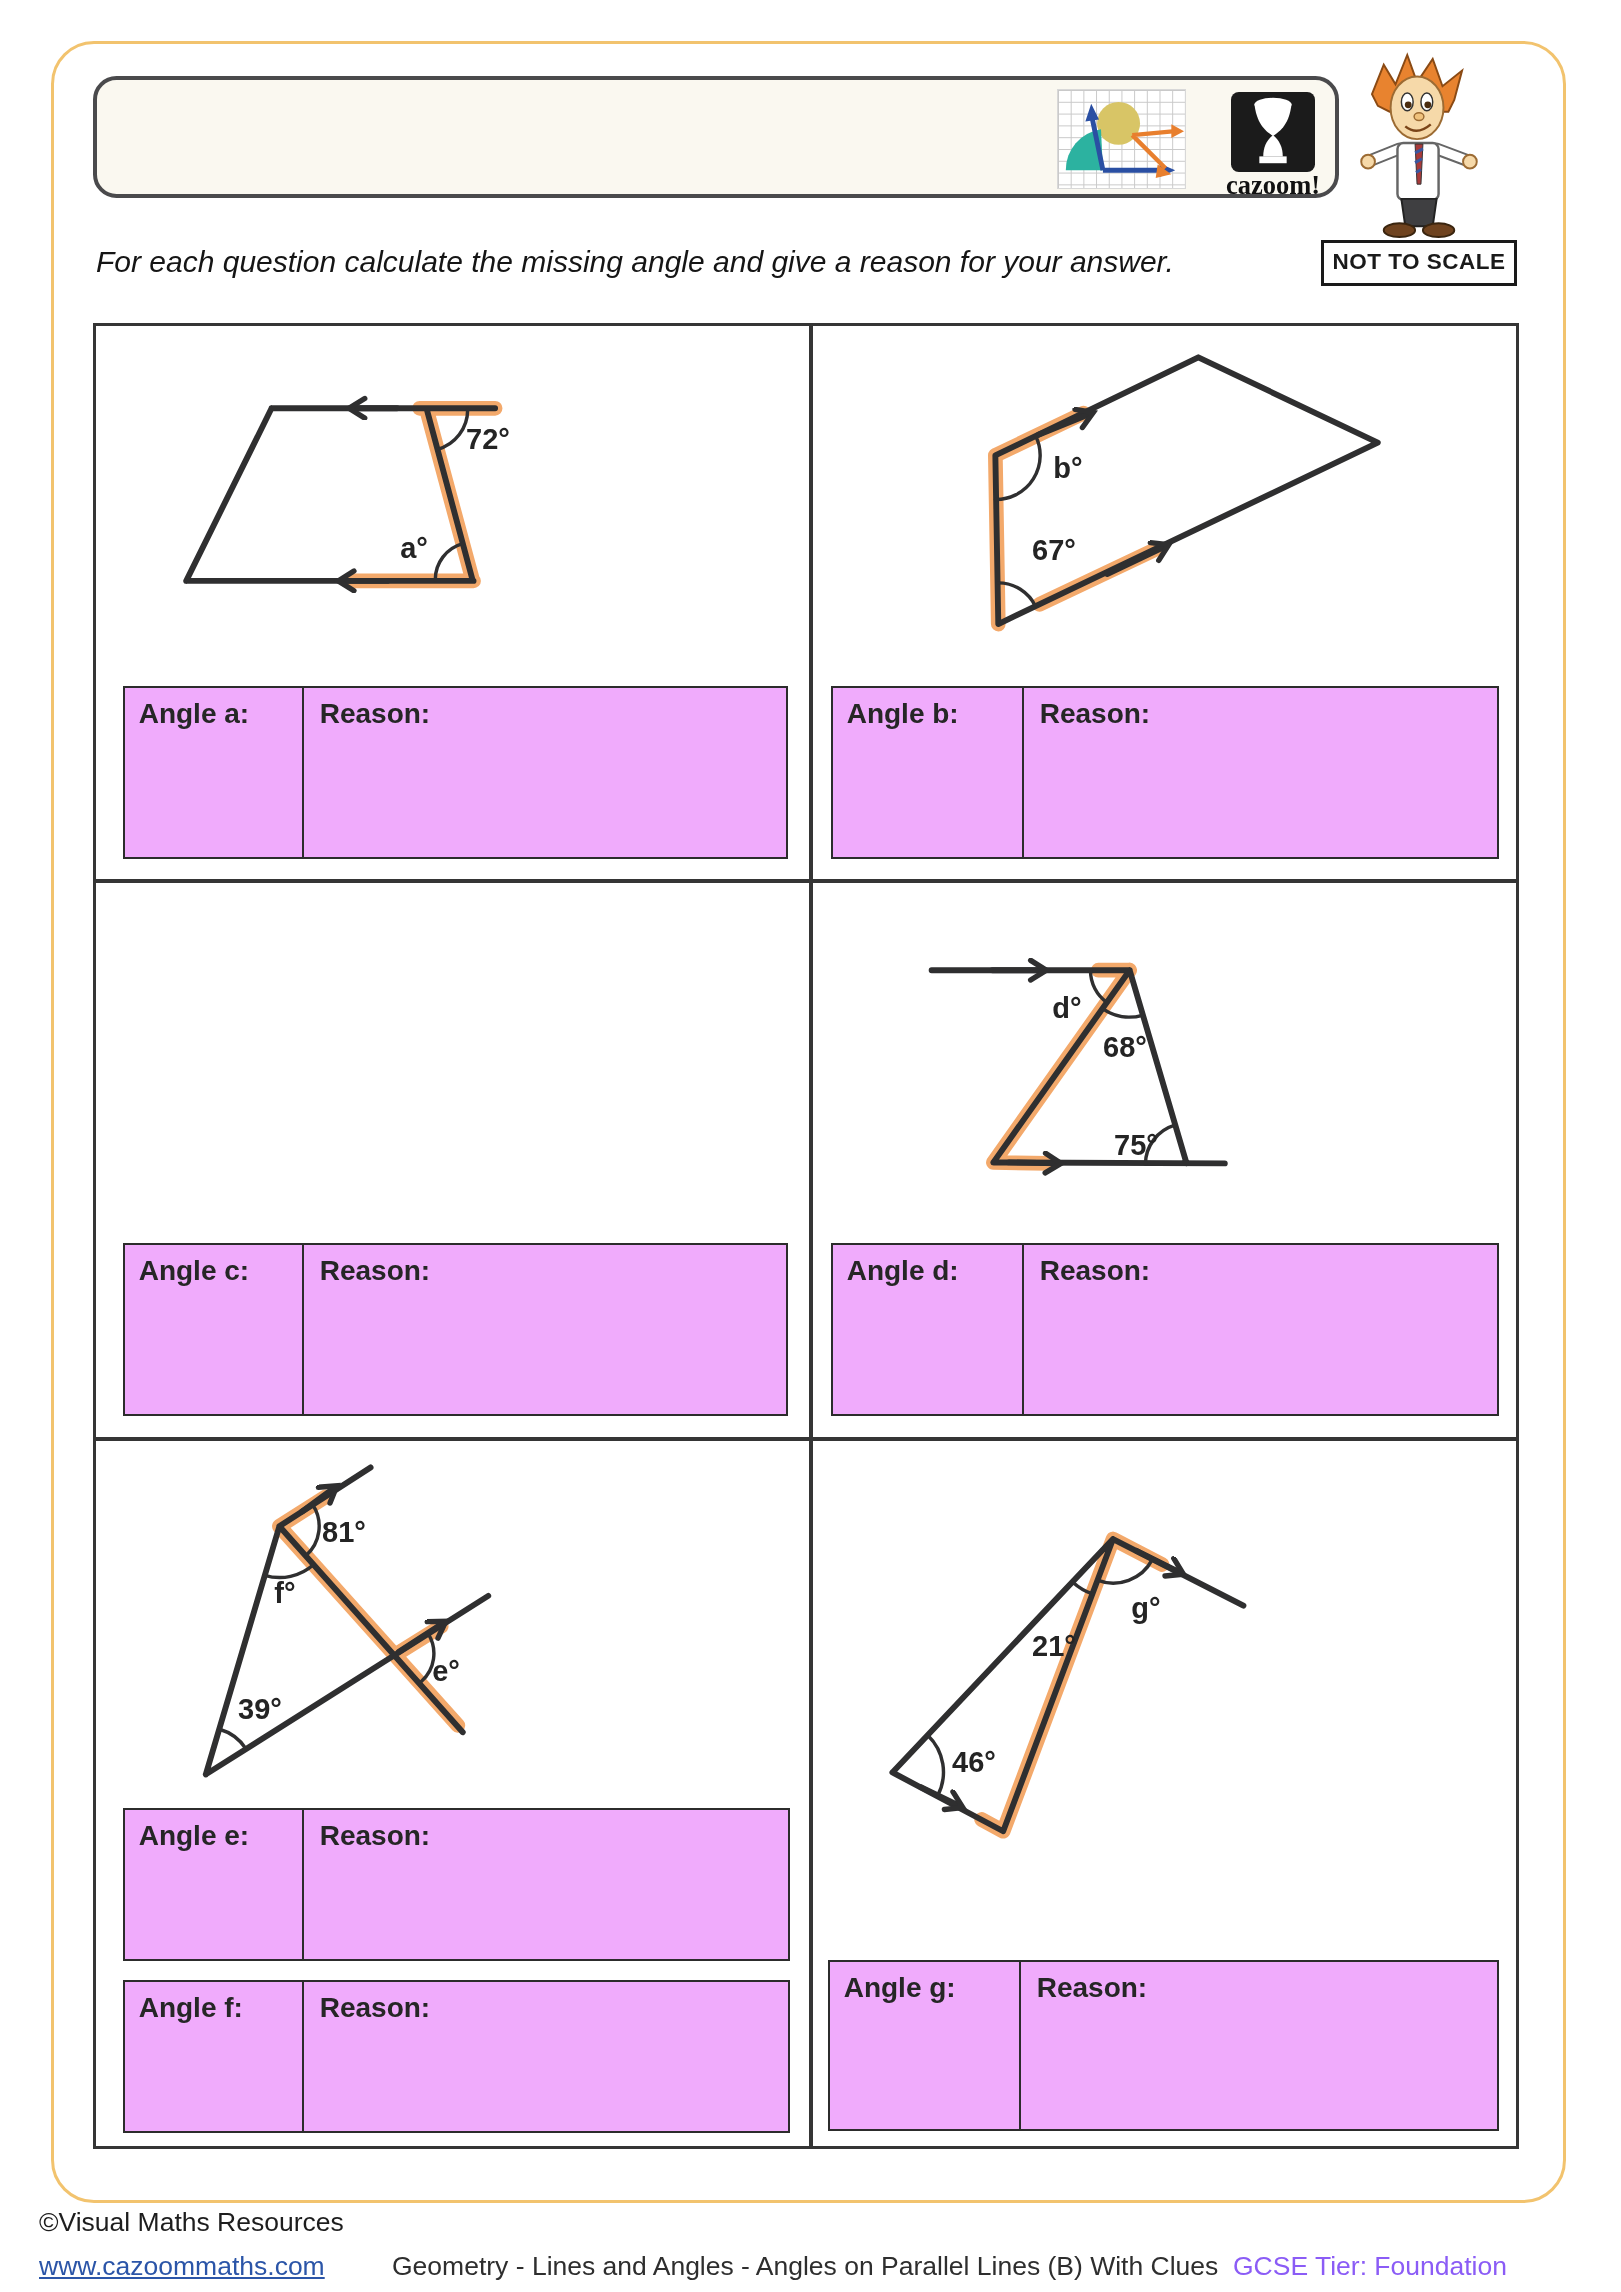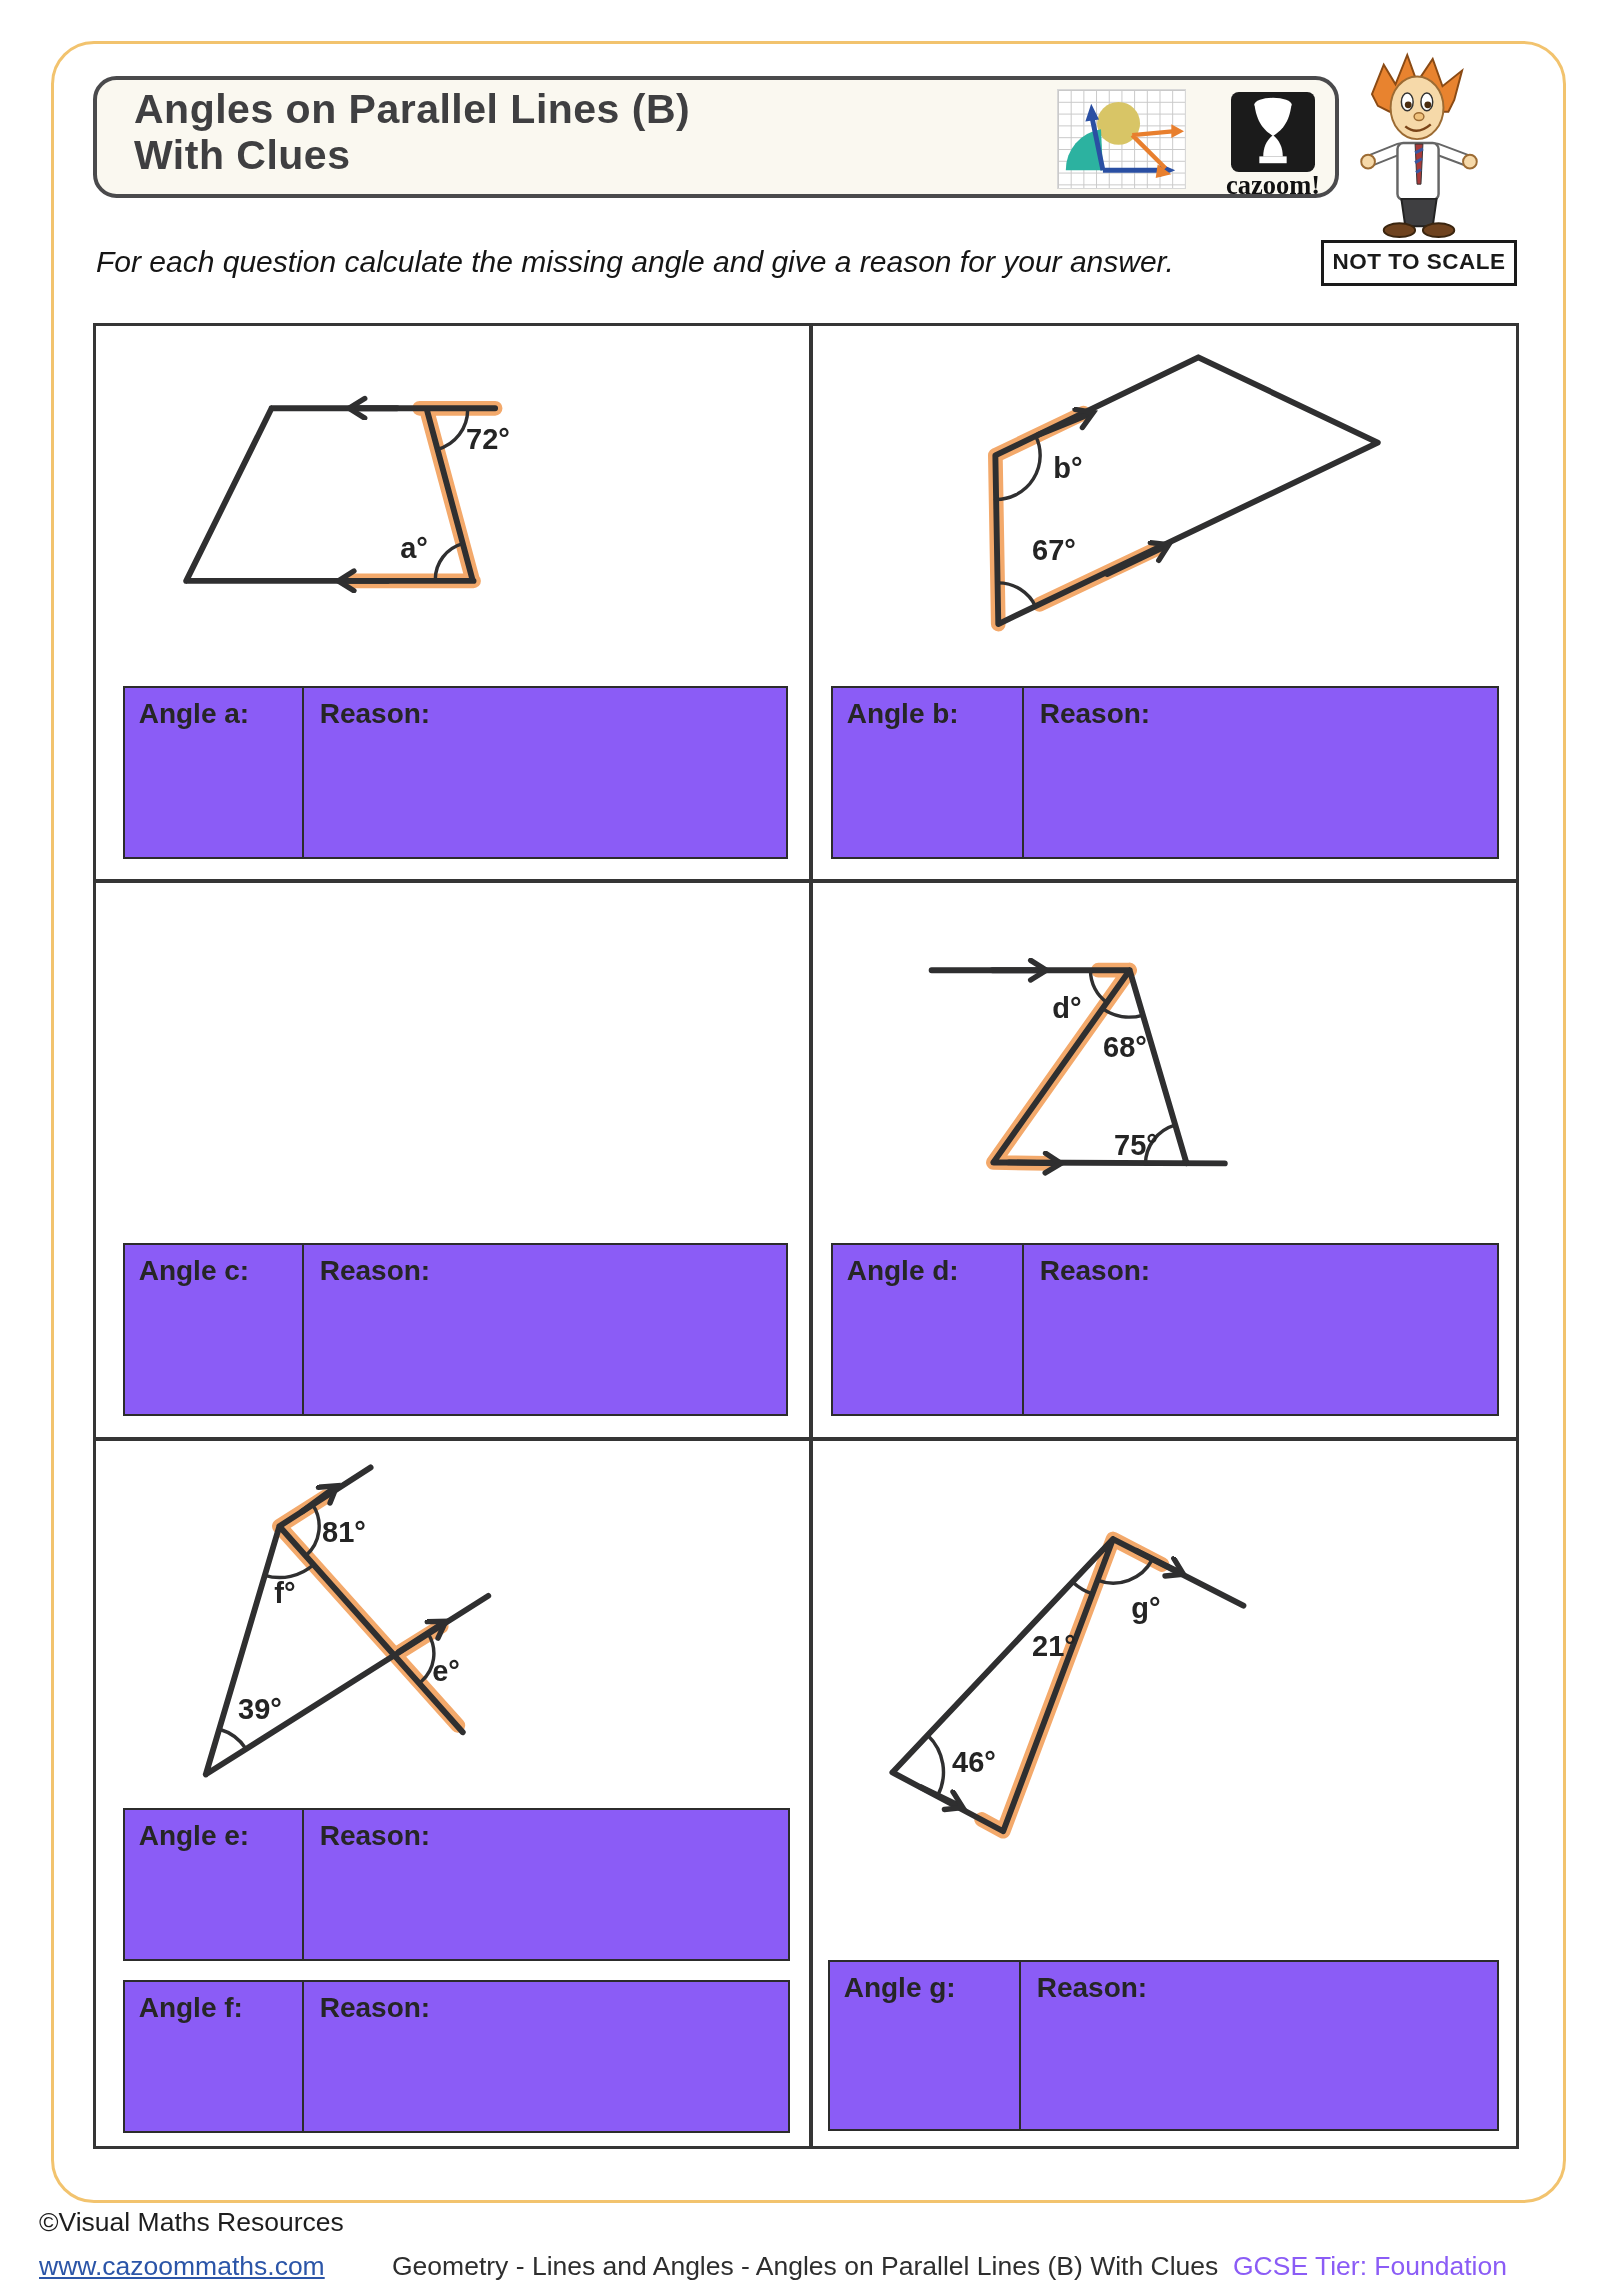--- a/index.html
+++ b/index.html
@@ -30,42 +30,38 @@
   .vdiv{left:713px;top:0;width:3.9px;height:100%;background:#353535;}
   .hdiv{left:0;width:100%;height:3.9px;background:#353535;}
 
   .cell{position:absolute;}
   .cell svg{position:absolute;left:0;top:0;}
   .ln{stroke:#2f2f30;stroke-width:6;fill:none;stroke-linecap:round;stroke-linejoin:round;}
   .arc{stroke:#2f2f30;stroke-width:3.5;fill:none;stroke-linecap:round;}
   .hl{stroke:#f3a96b;stroke-width:15;fill:none;stroke-linecap:round;stroke-linejoin:round;}
   .alab{position:absolute;transform:translate(-50%,-50%);font-size:29px;font-weight:600;color:#242424;white-space:nowrap;}
 
-  .ansbox{position:absolute;box-sizing:border-box;border:2.9px solid #2c2c2c;background:#8b5cf6;display:flex;}
+  .ansbox{position:absolute;box-sizing:border-box;border:2.9px solid #2c2c2c;background:#f0abfc;display:flex;}
   .acol{box-sizing:border-box;border-right:2px solid #2c2c2c;padding:9.8px 0 0 13.7px;
         font-size:28px;font-weight:bold;color:#262626;flex:0 0 auto;}
   .rcol{padding:9.8px 0 0 15.7px;font-size:28px;font-weight:bold;color:#262626;flex:1;}
 
   .f1{left:39px;top:2207px;font-size:26.5px;color:#1d1d1d;}
   .f-link{left:39px;top:2251px;font-size:26.5px;color:#2b55a8;text-decoration:underline;cursor:pointer;}
   .f-desc{left:392px;top:2251px;font-size:26.5px;color:#2e2e2e;}
   .f-tier{left:1233px;top:2251px;font-size:26.5px;color:#8b5cf6;}
 </style>
 </head>
 <body>
 
 <div id="page">
 
   <div class="abs page-border"></div>
 
   <div class="abs banner">
-    <div class="abs title">
-      <div>Angles on Parallel Lines (B)</div>
-      <div>With Clues</div>
-    </div>
 
     <div class="abs icon-panel">
       <svg width="127" height="98" viewBox="0 0 130 100">
         <circle cx="62" cy="34" r="22" fill="#d8c566"></circle>
         <path d="M46,82 L44,40 A42,42 0 0 0 8,82 Z" fill="#2cb2a0"></path>
         <path d="M46,82 L34,24 M46,82 L108,82" stroke="#2a4fa3" stroke-width="5" fill="none"></path>
         <path d="M28,32 L34,14 L42,30 Z M104,75 L120,82 L104,89 Z" fill="#2a4fa3"></path>
         <path d="M76,46 L120,42 M76,46 L110,80" stroke="#e87f2e" stroke-width="4.5" fill="none"></path>
         <path d="M116,35 L129,42 L116,49 Z M102,76 L116,86 L100,90 Z" fill="#e87f2e"></path>
       </svg>

